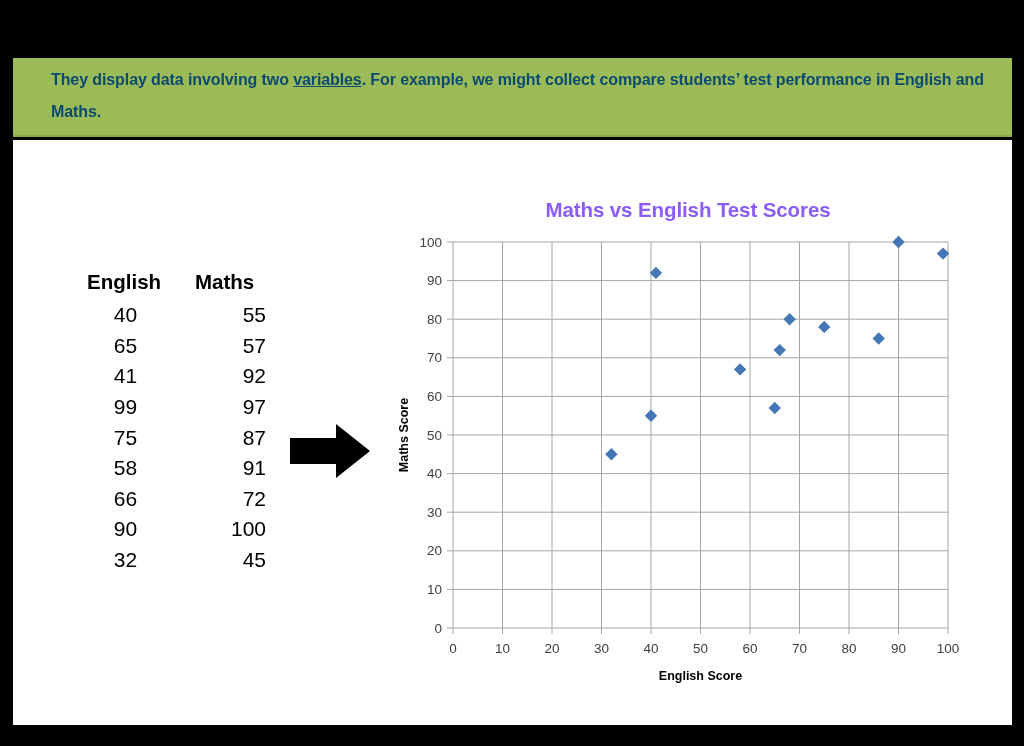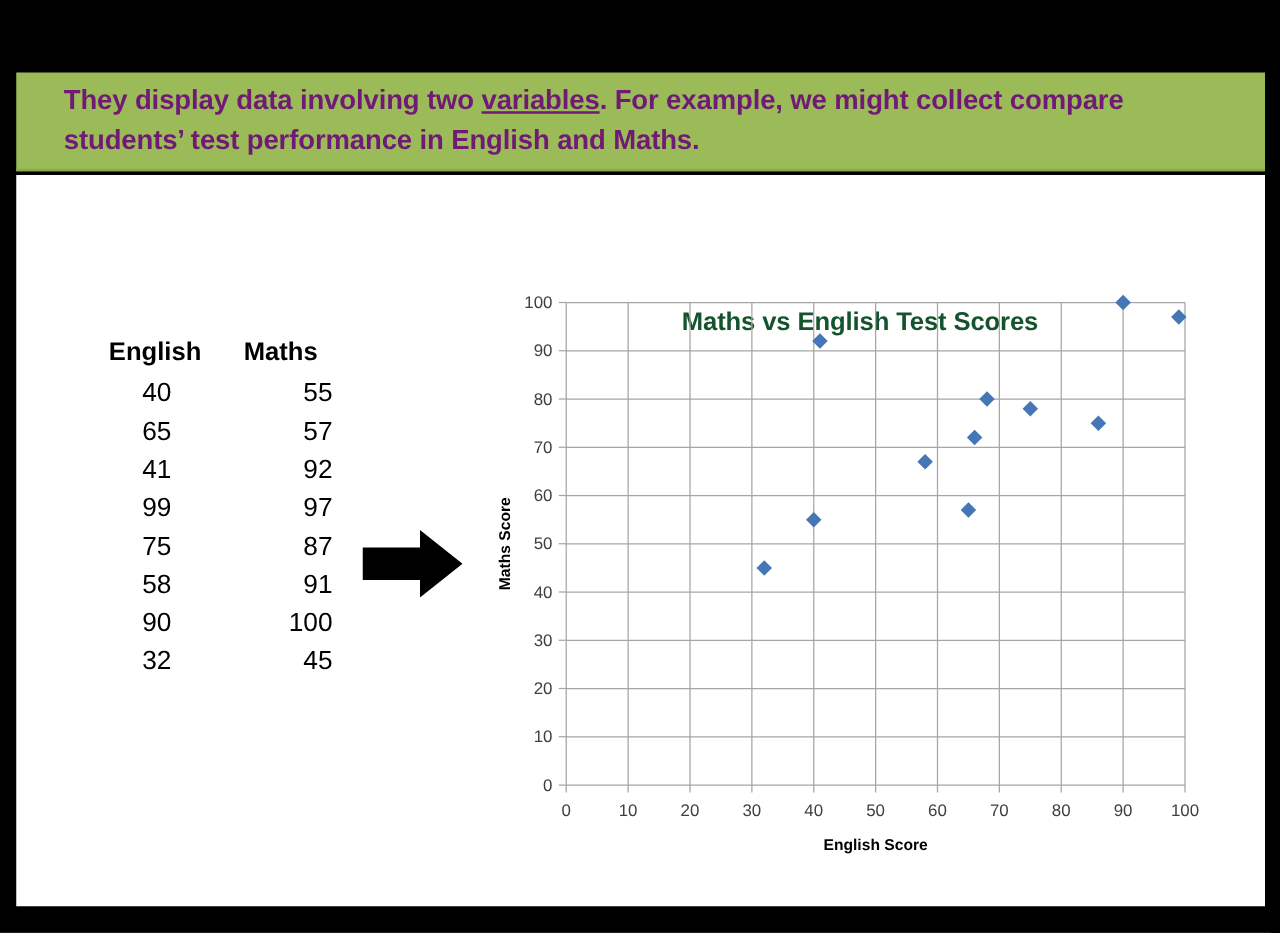--- a/index.html
+++ b/index.html
@@ -45,22 +45,22 @@
     height: 79px;
     background: #9BBB59;
     box-sizing: border-box;
     border-bottom: 2px solid #8AAA4A;
   }
   #banner-text {
     position: absolute;
     left: 38px;
     top: 6px;
     width: 945px;
-    color: #701a75;
-    font-size: 22px;
+    color: #0c4a6e;
+    font-size: 16px;
     font-weight: bold;
     line-height: 32px;
     letter-spacing: -0.1px;
   }
   #banner-text .u { text-decoration: underline; }
 
   
   #content {
     position: absolute;
     left: 13px;
@@ -119,23 +119,22 @@
     height: 500px;
   }
   #chart-title {
     position: absolute;
     left: 0;
     top: 0;
     width: 600px;
     text-align: center;
     font-size: 20.5px;
     font-weight: bold;
-    color: #14532d;
+    color: #8b5cf6;
     letter-spacing: -0.1px;
-    margin-top: 48px;
   }
   #chart-svg {
     position: absolute;
     left: 0;
     top: 0;
   }
   .tick-label {
     font-family: "Liberation Sans", sans-serif;
     font-size: 13.5px;
     fill: #404040;
@@ -186,20 +185,24 @@
               <td class="v-eng">99</td>
               <td class="v-mat">97</td>
             </tr>
             <tr>
               <td class="v-eng">75</td>
               <td class="v-mat">87</td>
             </tr>
             <tr>
               <td class="v-eng">58</td>
               <td class="v-mat">91</td>
+            </tr>
+            <tr>
+              <td class="v-eng">66</td>
+              <td class="v-mat">72</td>
             </tr>
             <tr>
               <td class="v-eng">90</td>
               <td class="v-mat">100</td>
             </tr>
             <tr>
               <td class="v-eng">32</td>
               <td class="v-mat">45</td>
             </tr>
           </tbody>

